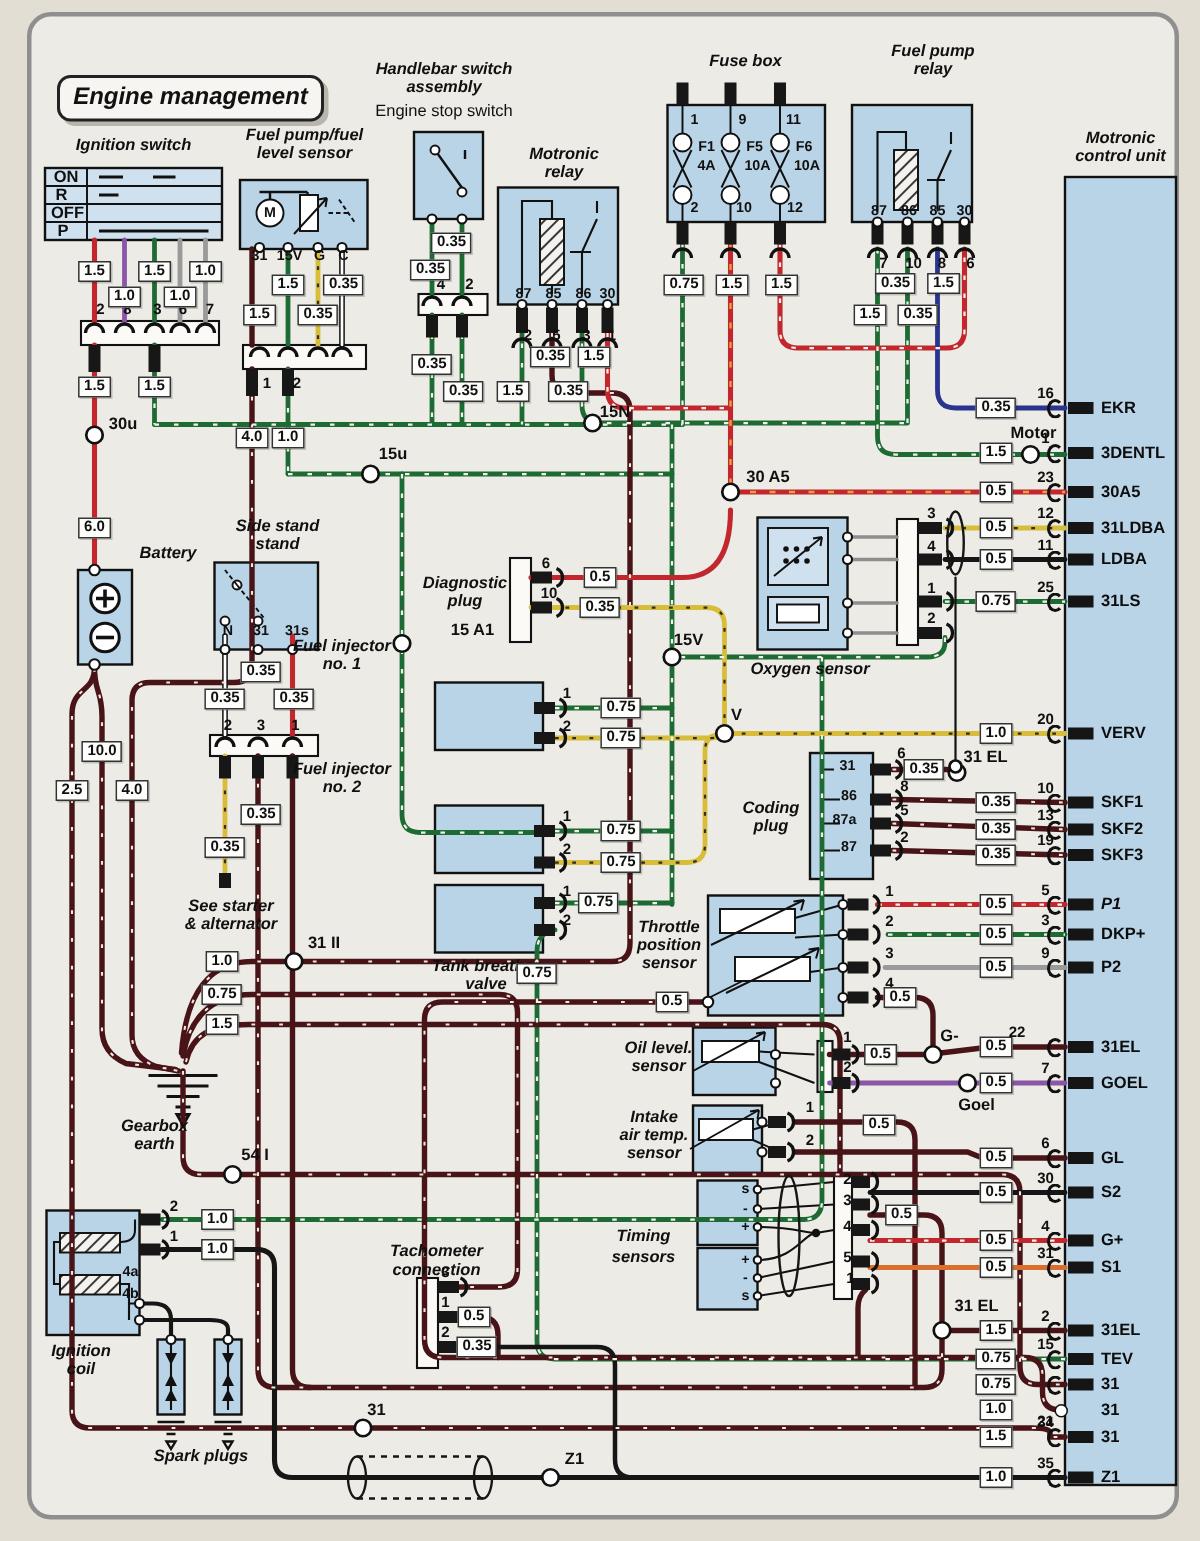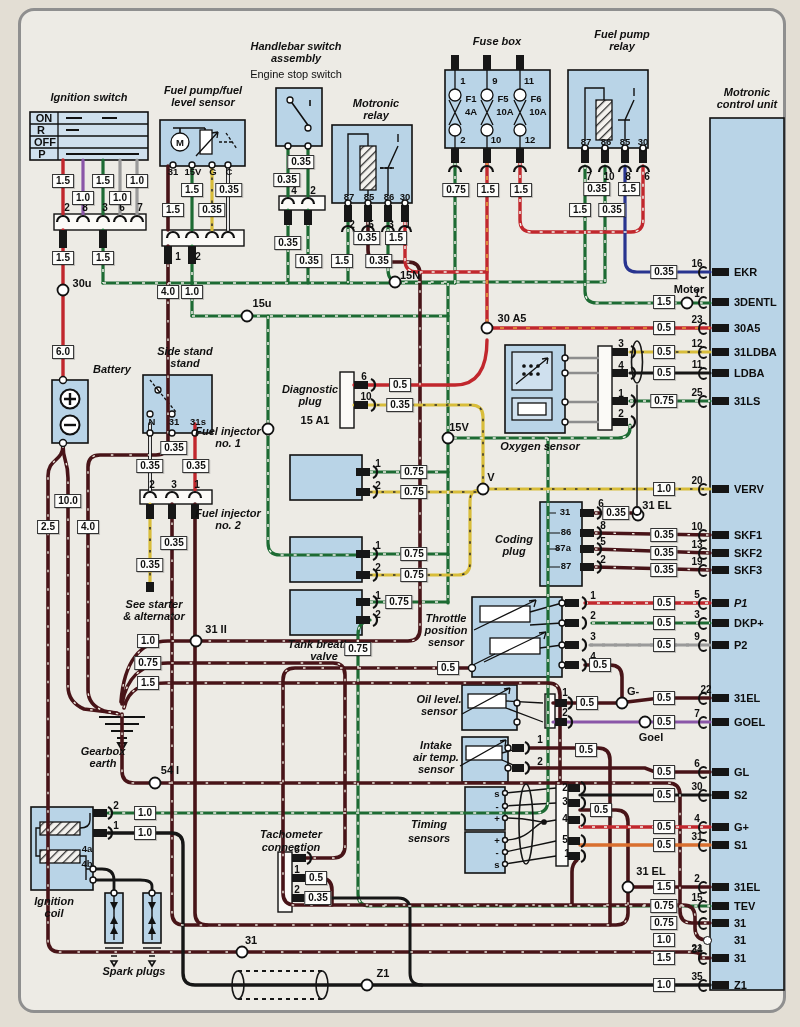--- a/index.html
+++ b/index.html
@@ -19,20 +19,21 @@
   .ecu-name{position:absolute;transform:translate(0,-50%);font:bold 11px "Liberation Sans",sans-serif;color:#0d0d0d;z-index:5;}
   .ecu-block{position:absolute;width:17px;height:8px;background:#151515;z-index:4;}
   .ecu-arc{position:absolute;width:11px;height:13px;border:2.2px solid #111;border-radius:50%;border-right-color:transparent;background:transparent;box-sizing:border-box;z-index:4;}
   .ecu-open{position:absolute;width:9px;height:9px;border:1.6px solid #111;border-radius:50%;background:#fff;box-sizing:border-box;z-index:4;}
 </style>
 </head>
 <body>
 
 <div id="page">
   <div id="frame"></div>
+  <div id="titlebox">Engine management</div>
 
   <svg width="800" height="1027">
     <defs>
       <pattern id="h" width="6" height="6" patternUnits="userSpaceOnUse" patternTransform="rotate(45)">
         <rect width="6" height="6" fill="#f4f2ee"></rect>
         <line x1="0" y1="0" x2="0" y2="6" stroke="#333" stroke-width="2.6"></line>
       </pattern>
       <path id="arcN" d="M-6,4 A6,6 0 0 1 6,4" stroke="#111" stroke-width="2.2" fill="none"></path>
       <path id="arcE" d="M-3,-6 A6.5,6.5 0 0 1 -3,6" stroke="#111" stroke-width="2.2" fill="none"></path>
     </defs>
@@ -757,21 +758,21 @@
       <div class="ann p" style="left: 697px; top: 614px;">3</div>
       <div class="ecu-name" style="left: 734px; top: 623px;">DKP+</div>
       <div class="ecu-block" style="left: 712px; top: 619px;"></div>
       <div class="ecu-arc" style="left: 698px; top: 617px;"></div>
       <div class="ann g" style="left: 664px; top: 645px;">0.5</div>
       <div class="ann p" style="left: 697px; top: 636px;">9</div>
       <div class="ecu-name" style="left: 734px; top: 645px;">P2</div>
       <div class="ecu-block" style="left: 712px; top: 641px;"></div>
       <div class="ecu-arc" style="left: 698px; top: 639px;"></div>
       <div class="ann g" style="left: 664px; top: 698px;">0.5</div>
-      <div class="ann p" style="left: 706px; top: 689px;">22</div>
+      <div class="ann p" style="left: 678px; top: 689px;">22</div>
       <div class="ecu-name" style="left: 734px; top: 698px;">31EL</div>
       <div class="ecu-block" style="left: 712px; top: 694px;"></div>
       <div class="ecu-arc" style="left: 698px; top: 692px;"></div>
       <div class="ann g" style="left: 664px; top: 722px;">0.5</div>
       <div class="ann p" style="left: 697px; top: 713px;">7</div>
       <div class="ecu-name" style="left: 734px; top: 722px;">GOEL</div>
       <div class="ecu-block" style="left: 712px; top: 718px;"></div>
       <div class="ecu-arc" style="left: 698px; top: 716px;"></div>
       <div class="ann g" style="left: 664px; top: 772px;">0.5</div>
       <div class="ann p" style="left: 697px; top: 763px;">6</div>

